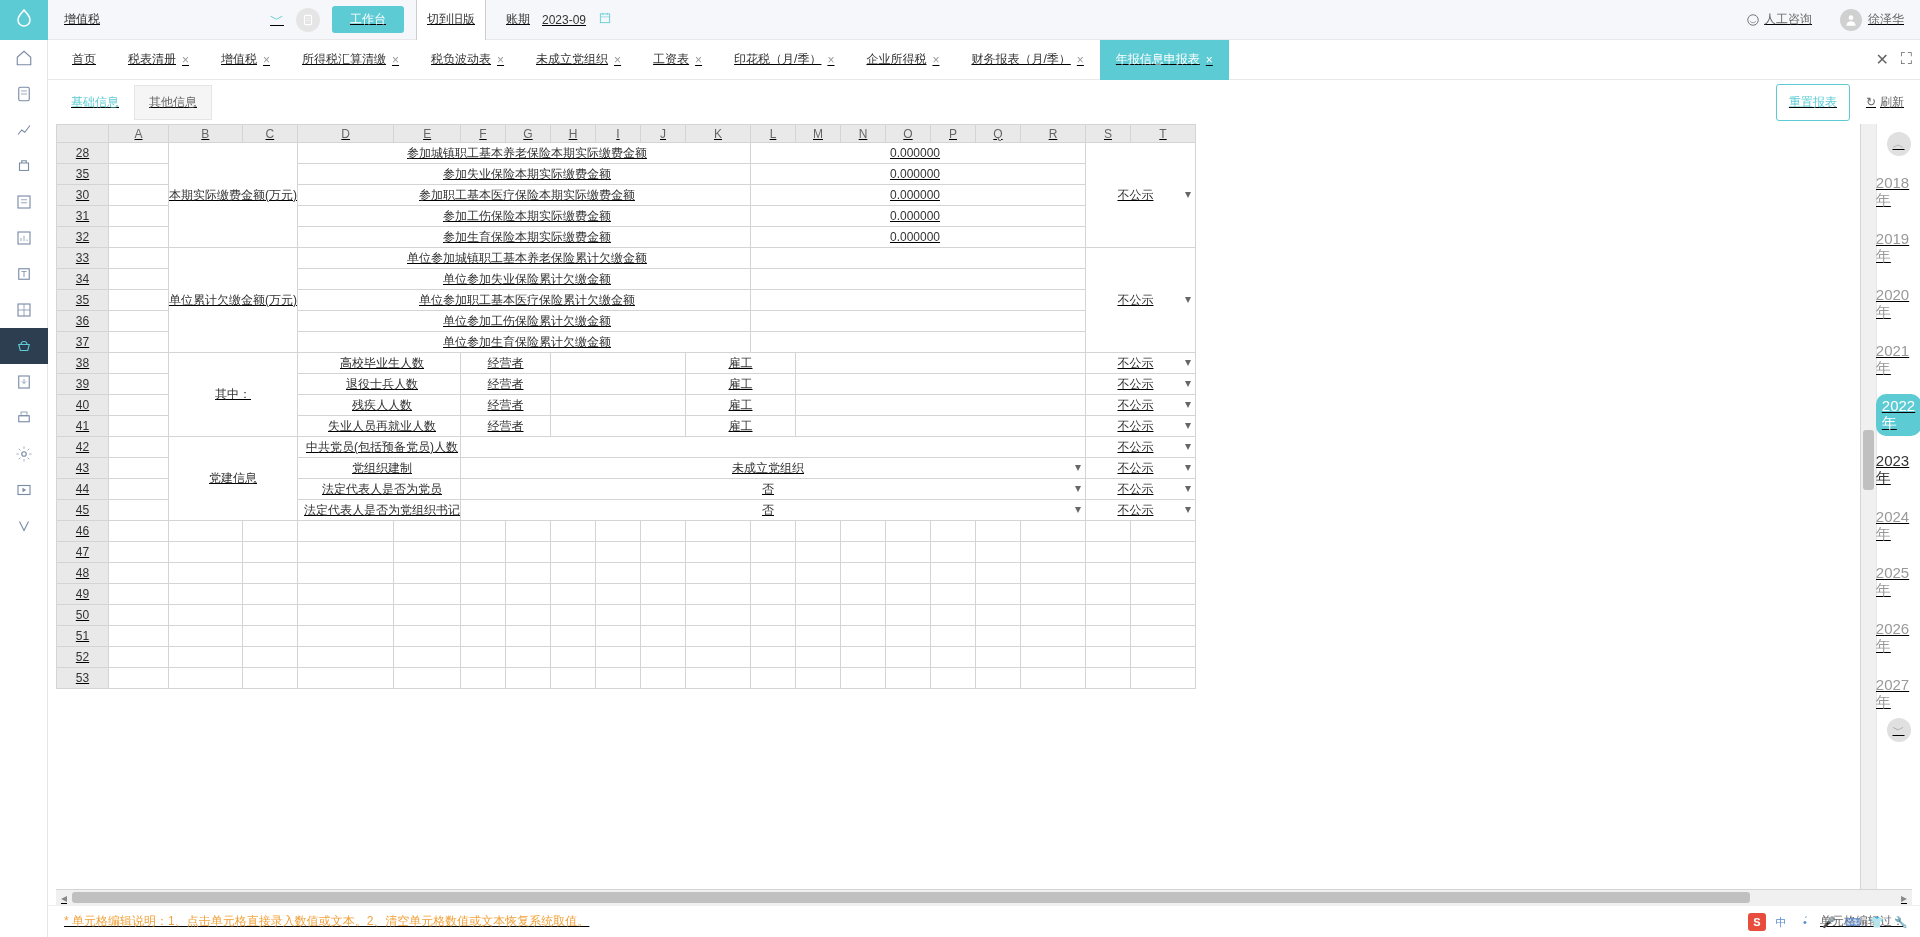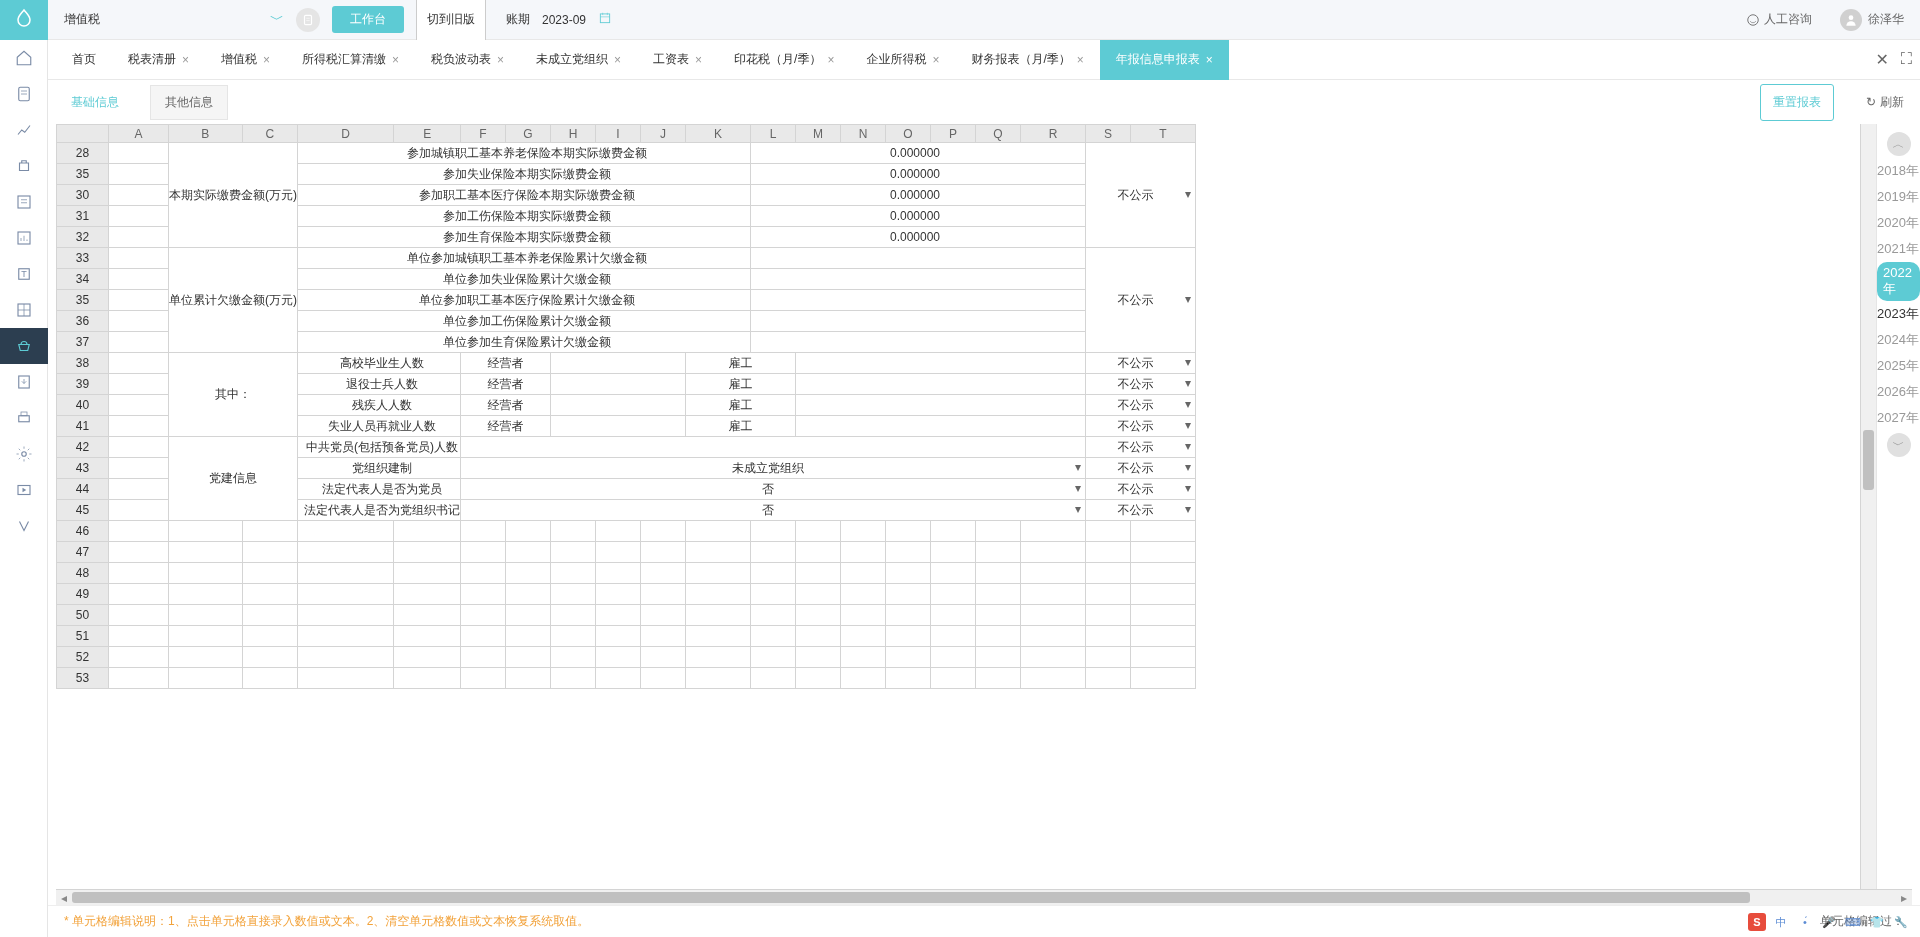--- a/index.html
+++ b/index.html
@@ -5,21 +5,21 @@
 * { margin: 0; padding: 0; box-sizing: border-box; font-family: "Microsoft YaHei", sans-serif; font-size: 12px; }
 body { background: #f5f7fa; display: flex; height: 937px; overflow: hidden; }
 
 .left-rail { width: 48px; background: #fff; border-right: 1px solid #e5e5e5; display: flex; flex-direction: column; align-items: center; padding-top: 0; }
 .logo-box { width: 48px; height: 40px; background: #5dcbd4; display: flex; align-items: center; justify-content: center; }
 .logo-box svg { width: 24px; height: 24px; fill: #fff; }
 .rail-icon { width: 48px; height: 36px; display: flex; align-items: center; justify-content: center; color: #7a8ba6; cursor: pointer; }
 .rail-icon.active { background: #2c3e50; color: #5dcbd4; }
 .rail-icon svg { width: 18px; height: 18px; fill: currentColor; }
 
-.main { flex: 1; display: flex; flex-direction: column; background: #fff; }
+.main { flex: 1; display: flex; flex-direction: column; background: #fff; text-decoration: underline; }
 
 .topbar { height: 40px; background: #f5f7fa; display: flex; align-items: center; padding: 0 16px; gap: 12px; border-bottom: 1px solid #e8e8e8; }
 .title-sel { display: flex; align-items: center; gap: 170px; color: #333; cursor: pointer; }
 .title-sel .chev { color: #5dcbd4; font-size: 14px; }
 .circle-btn { width: 24px; height: 24px; border-radius: 50%; background: #e5e5e5; display: flex; align-items: center; justify-content: center; color: #fff; }
 .btn-work { background: #5dcbd4; color: #fff; border: none; padding: 5px 18px; border-radius: 3px; cursor: pointer; }
 .btn-old { background: #fff; border: 1px solid #ccc; padding: 16px 10px; border-radius: 3px; cursor: pointer; color: #333; }
 .period-lbl { color: #333; margin-left: 8px; }
 .period-val { color: #333; }
 .cal-icon { color: #5dcbd4; }
@@ -29,21 +29,21 @@
 .avatar { width: 22px; height: 22px; border-radius: 50%; background: #d0d0d0; display: flex; align-items: center; justify-content: center; color: #fff; }
 
 .tabs { height: 40px; background: #fff; display: flex; align-items: center; padding: 0 8px; border-bottom: 1px solid #e8e8e8; position: relative; }
 .tab { padding: 0 16px; height: 40px; display: flex; align-items: center; gap: 6px; color: #333; cursor: pointer; white-space: nowrap; }
 .tab.active { background: #5dcbd4; color: #fff; text-align: center; }
 .tab .x { color: #999; font-size: 12px; }
 .tab.active .x { color: #fff; }
 .tabs-right { position: absolute; right: 8px; display: flex; gap: 12px; }
 .tabs-right span { cursor: pointer; color: #666; font-size: 16px; }
 
-.subtabs-row { height: 44px; background: #fff; display: flex; align-items: center; padding: 0 8px; gap: 16px; }
+.subtabs-row { height: 44px; background: #fff; display: flex; align-items: center; padding: 0 8px; }
 .subtab { padding: 8px 14px; color: #666; cursor: pointer; background: #f5f5f5; border: 1px solid #e5e5e5; }
 .subtab.active { color: #5dcbd4; background: #fff; border-color: transparent; }
 .sub-spacer { flex: 1; }
 .btn-reset { border: 1px solid #5dcbd4; color: #5dcbd4; background: #fff; padding: 9px 12px; border-radius: 3px; cursor: pointer; margin-right: 16px; }
 .btn-refresh { color: #666; cursor: pointer; display: flex; align-items: center; gap: 4px; margin-right: 8px; }
 
 .sheet-wrap { flex: 1; display: flex; position: relative; overflow: hidden; }
 .sheet { flex: 1; overflow: auto; padding: 0 0 0 8px; }
 
 table.grid { border-collapse: collapse; table-layout: fixed; }
@@ -63,21 +63,21 @@
 .htrack { flex: 1; position: relative; }
 .hthumb { position: absolute; left: 0; top: 2px; bottom: 2px; width: 92%; background: #c0c0c0; border-radius: 3px; }
 
 .footer { height: 32px; display: flex; align-items: center; padding: 0 16px; background: #fff; border-top: 1px solid #eee; }
 .foot-note { color: #f2a23a; }
 .foot-spacer { flex: 1; }
 .foot-right { color: #666; margin-left: 16px; }
 
 .year-rail { width: 44px; background: #fff; border-left: 1px solid #e5e5e5; display: flex; flex-direction: column; align-items: center; padding-top: 8px; gap: 2px; }
 .yr-arrow { width: 24px; height: 24px; border-radius: 50%; background: #e0e0e0; color: #999; display: flex; align-items: center; justify-content: center; cursor: pointer; }
-.yr { font-size: 13px; color: #999; padding: 4px 0; cursor: pointer; }
+.yr { font-size: 15px; color: #999; padding: 4px 0; cursor: pointer; margin-top: 12px; }
 .yr.dark { color: #333; }
 .yr.sel { background: #5dcbd4; color: #fff; border-radius: 10px; padding: 3px 6px; }
 
 .ime-bar { position: fixed; bottom: 6px; right: 10px; display: flex; gap: 6px; align-items: center; }
 .ime-bar span { width: 18px; height: 18px; display: flex; align-items: center; justify-content: center; font-size: 11px; color: #5b8bd4; }
 .ime-s { background: #e74c3c; color: #fff !important; border-radius: 3px; font-weight: bold; }
 </style>
 </head>
 <body>
 

